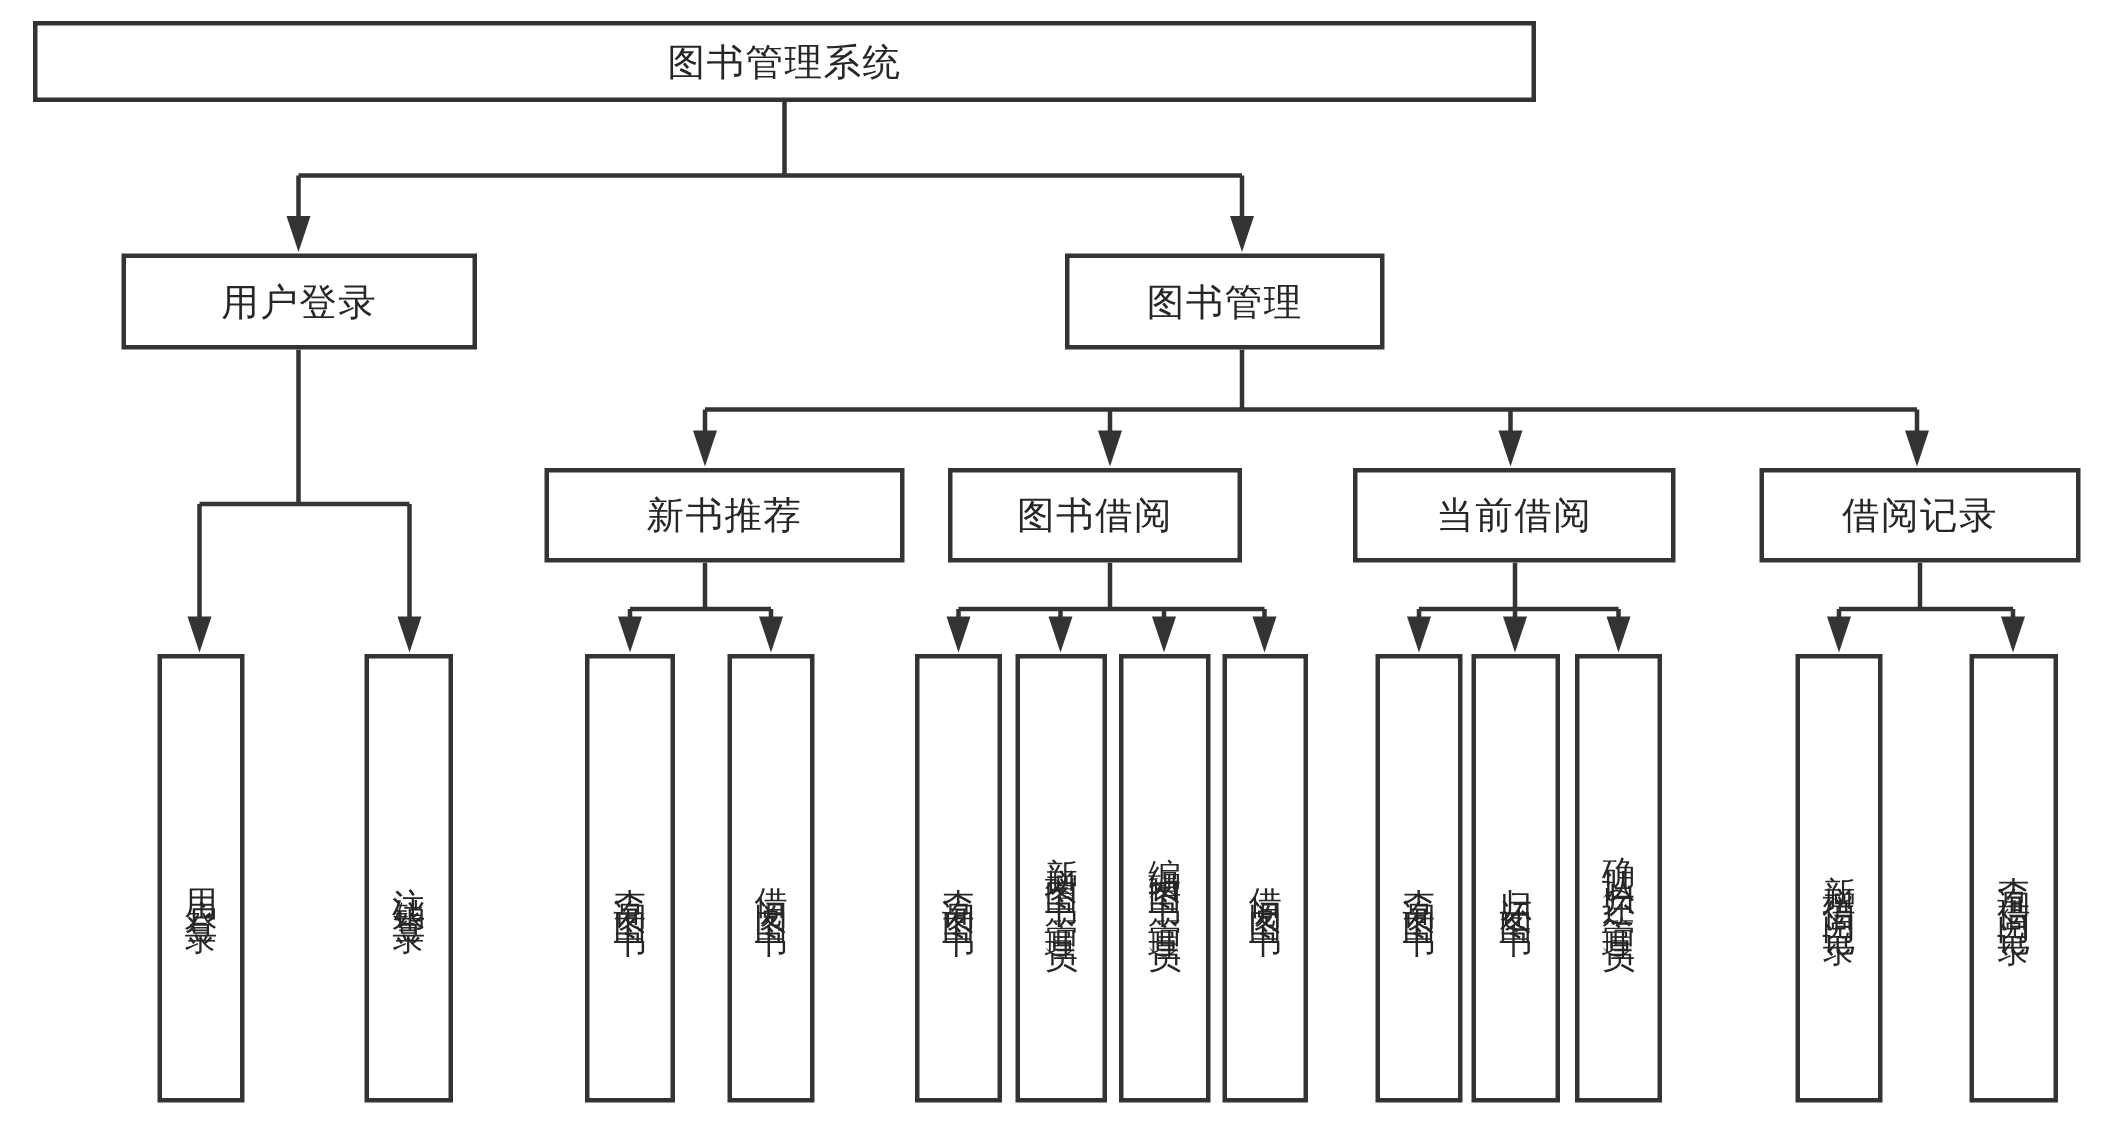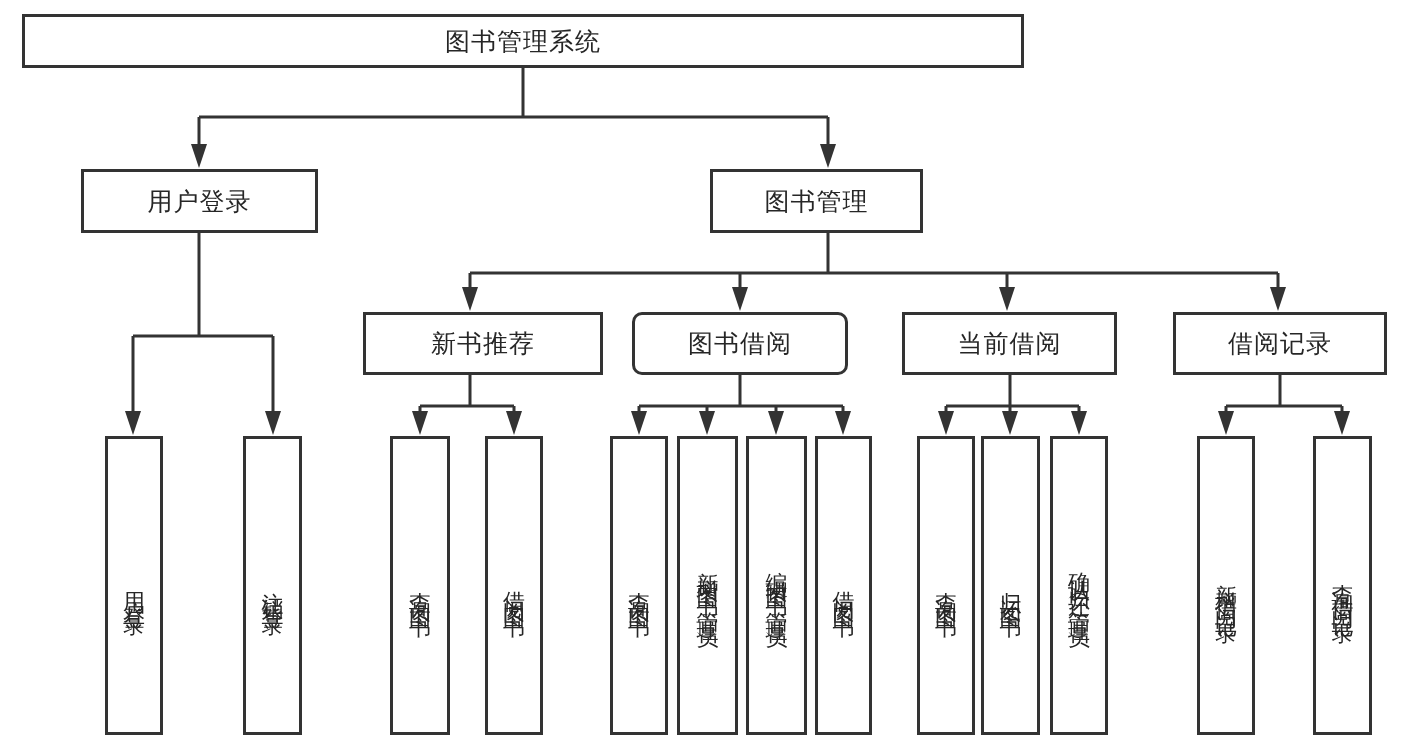--- a/index.html
+++ b/index.html
@@ -58,21 +58,21 @@
     white-space: nowrap;
     z-index: 10;
   }
   
   #n-root   { left: 22px;  top: 14px;  width: 1002px; height: 54px; }
 
   #n-login  { left: 81px;  top: 169px; width: 237px; height: 64px; }
   #n-mgmt   { left: 710px; top: 169px; width: 213px; height: 64px; }
 
   #n-rec    { left: 363px;  top: 312px; width: 240px; height: 63px; }
-  #n-borrow { left: 632px;  top: 312px; width: 216px; height: 63px; border-radius: 10px; }
+  #n-borrow { left: 632px;  top: 312px; width: 196px; height: 63px; }
   #n-cur    { left: 902px;  top: 312px; width: 215px; height: 63px; }
   #n-hist   { left: 1173px; top: 312px; width: 214px; height: 63px; }
 
   .leaf { top: 436px; height: 299px; }
   #n-login-act { left: 105px;  width: 58px; }
   #n-logout    { left: 243px;  width: 59px; }
   #n-rec-q     { left: 390px;  width: 60px; }
   #n-rec-b     { left: 485px;  width: 58px; }
   #n-bb-q      { left: 610px;  width: 58px; }
   #n-bb-add    { left: 677px;  width: 61px; }

